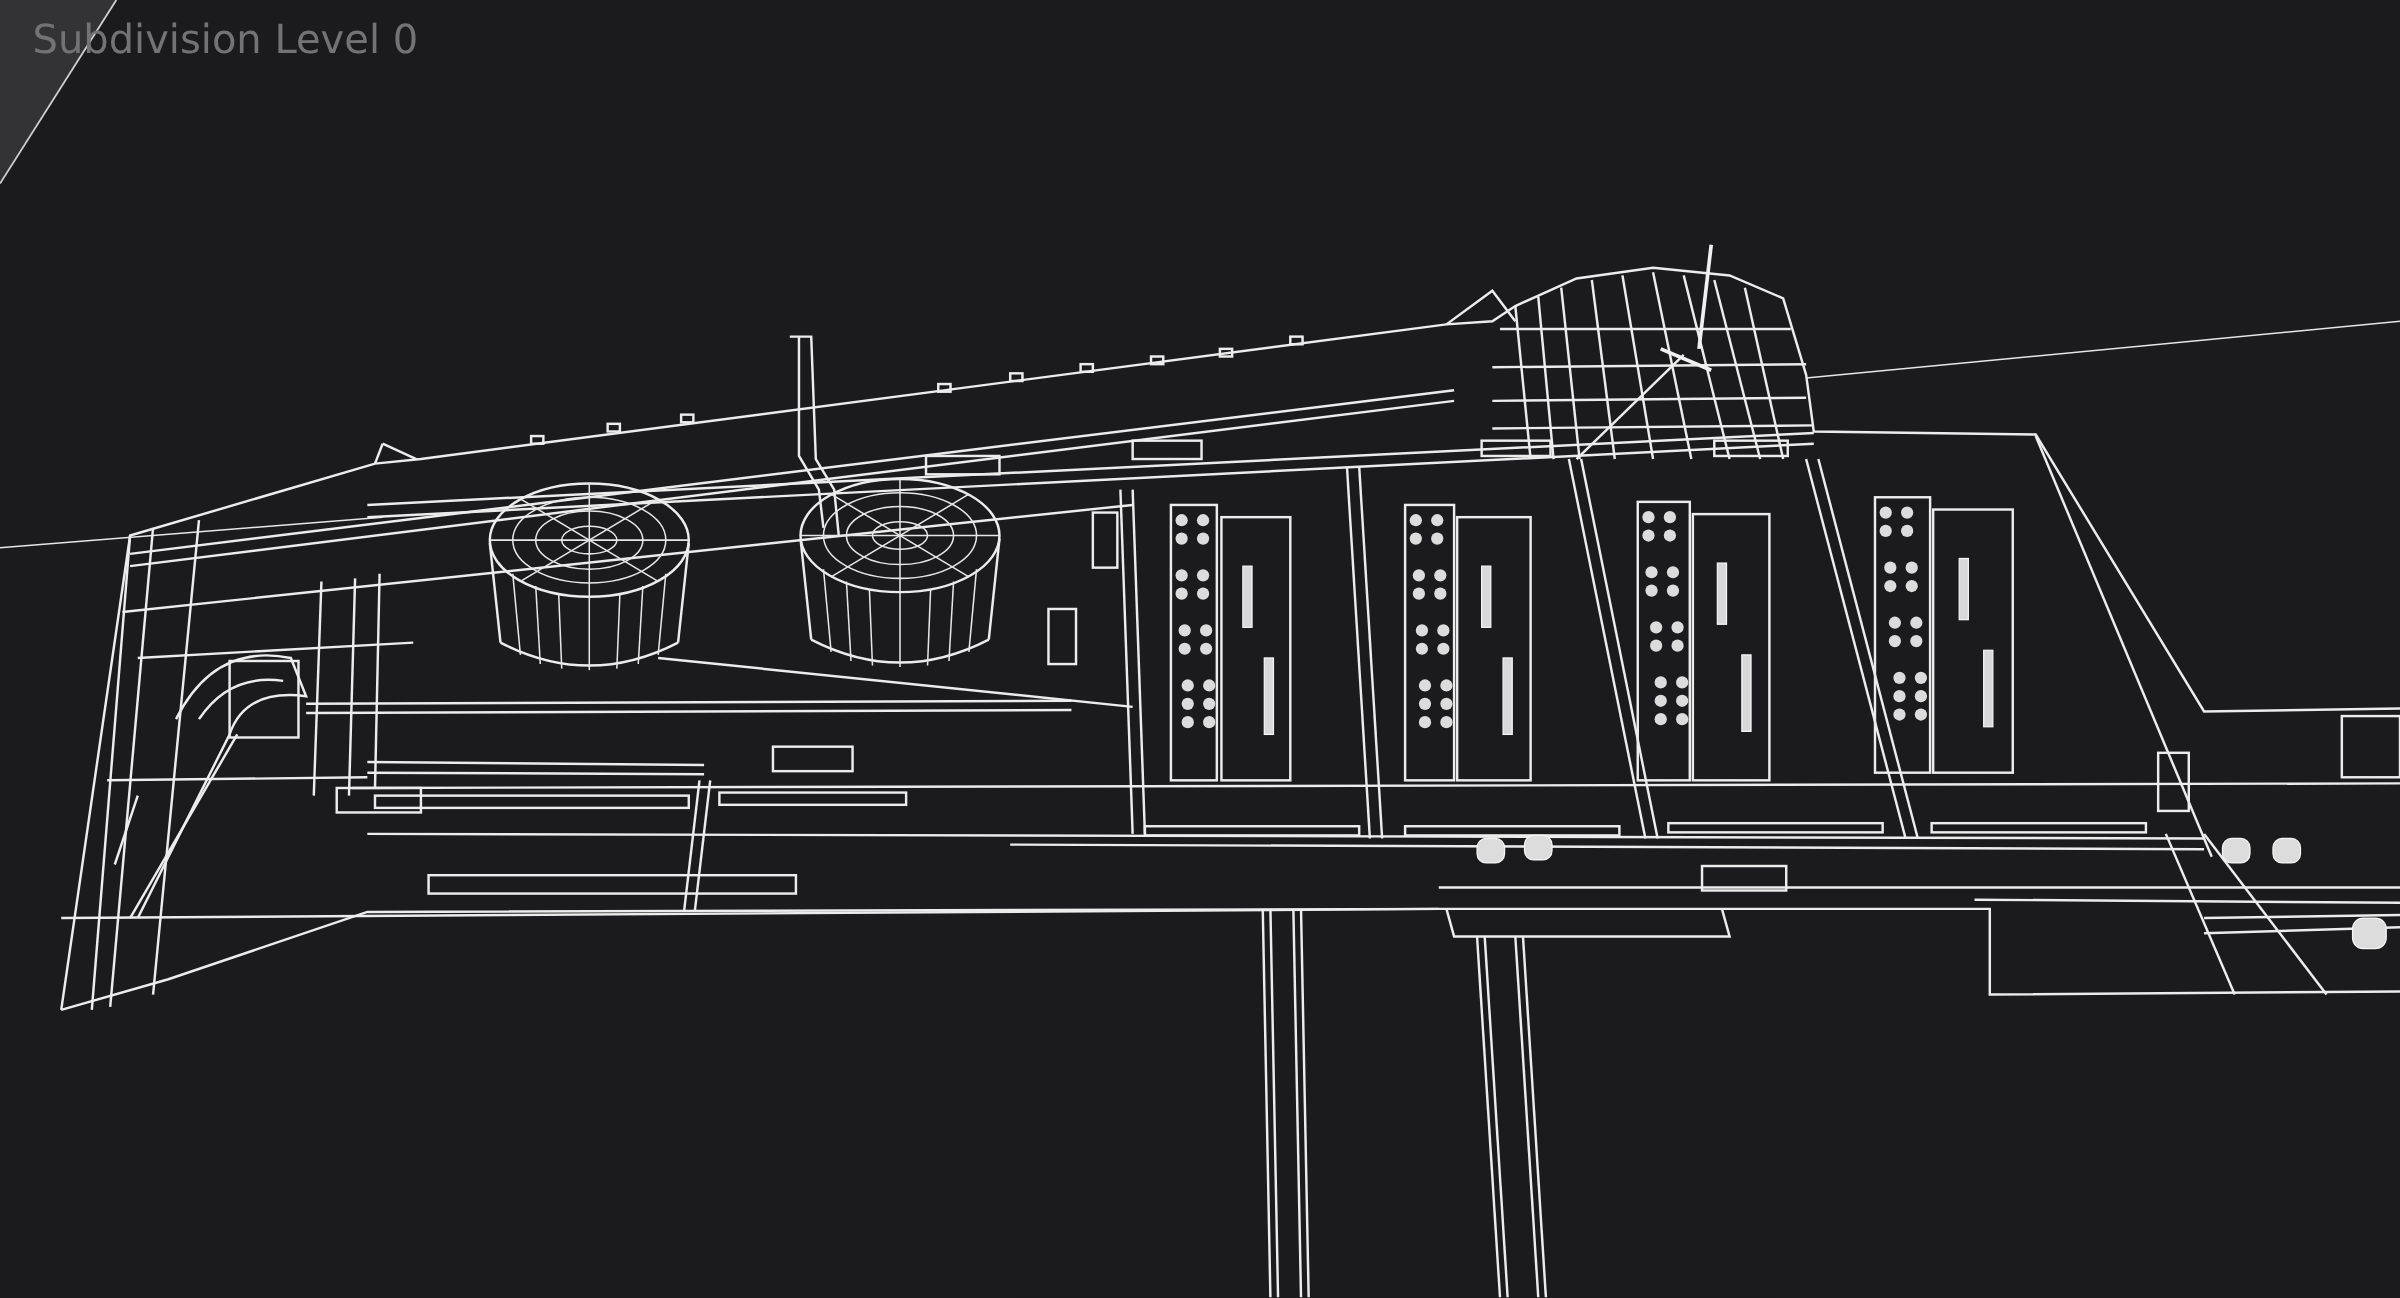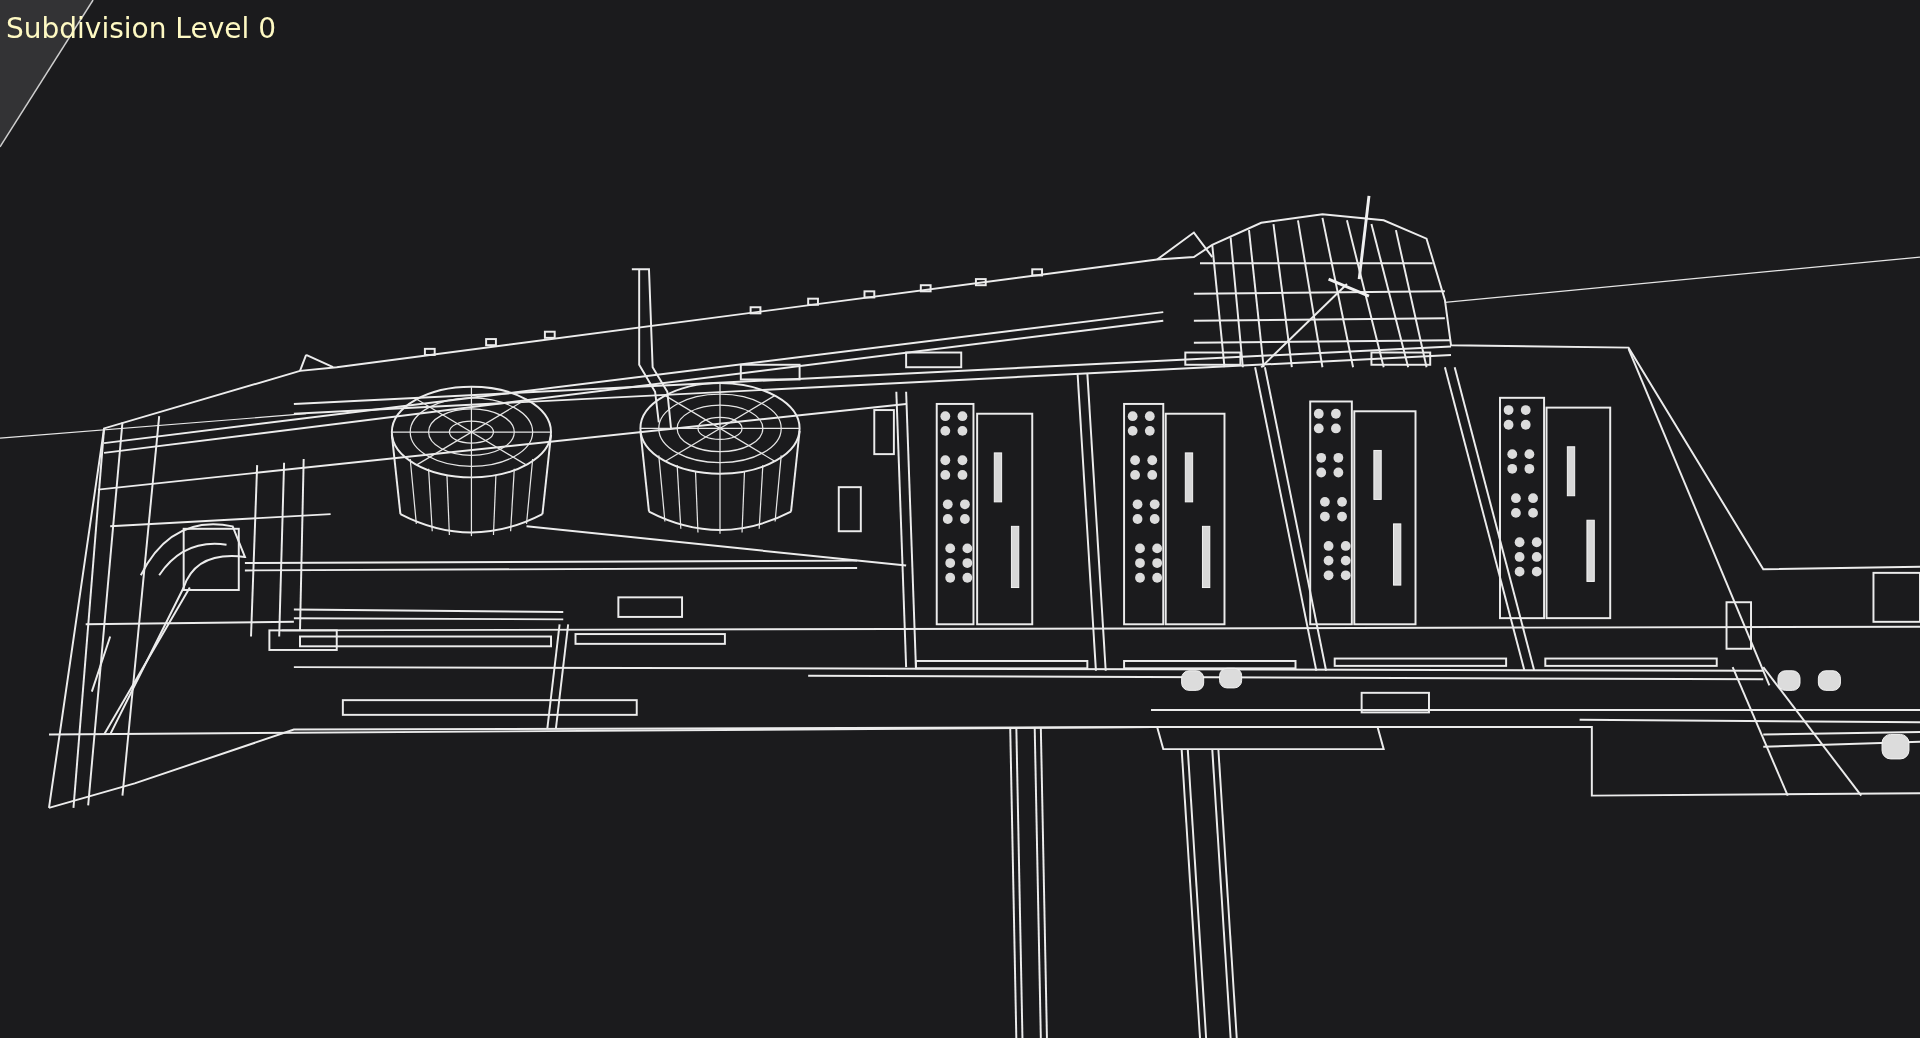--- a/index.html
+++ b/index.html
@@ -1,19 +1,19 @@
 <!DOCTYPE html>
 <html><head>
 <meta charset="utf-8">
 <style>
   html,body{margin:0;padding:0;background:#1b1b1d;}
   body{width:1920px;height:1038px;overflow:hidden;position:relative;font-family:"DejaVu Sans",sans-serif;}
   #viewport{position:absolute;left:0;top:0;width:1920px;height:1038px;background:#1b1b1d;}
   #viewport svg{position:absolute;left:0;top:0;width:1920px;height:1038px;}
-  #overlay-label{position:absolute;left:6px;top:12px;color:#fef9c3;font-size:28px;font-family:"DejaVu Sans",sans-serif;letter-spacing:0px;z-index:5;}
+  #overlay-label{position:absolute;left:26px;top:12px;color:#737373;font-size:32px;font-family:"DejaVu Sans",sans-serif;letter-spacing:0px;z-index:5;}
   .w{fill:none;stroke:#ececec;stroke-width:1.6;}
   .wt{fill:none;stroke:#e6e6e6;stroke-width:1;}
   .wth{fill:none;stroke:#f0f0f0;stroke-width:2.4;}
   .solid{fill:#d8d8d8;stroke:#f5f5f5;stroke-width:.8;}
 </style>
 </head>
 <body>
 
 <div id="viewport">
   <svg viewBox="0 0 1568 848" preserveAspectRatio="none" xmlns="http://www.w3.org/2000/svg">

